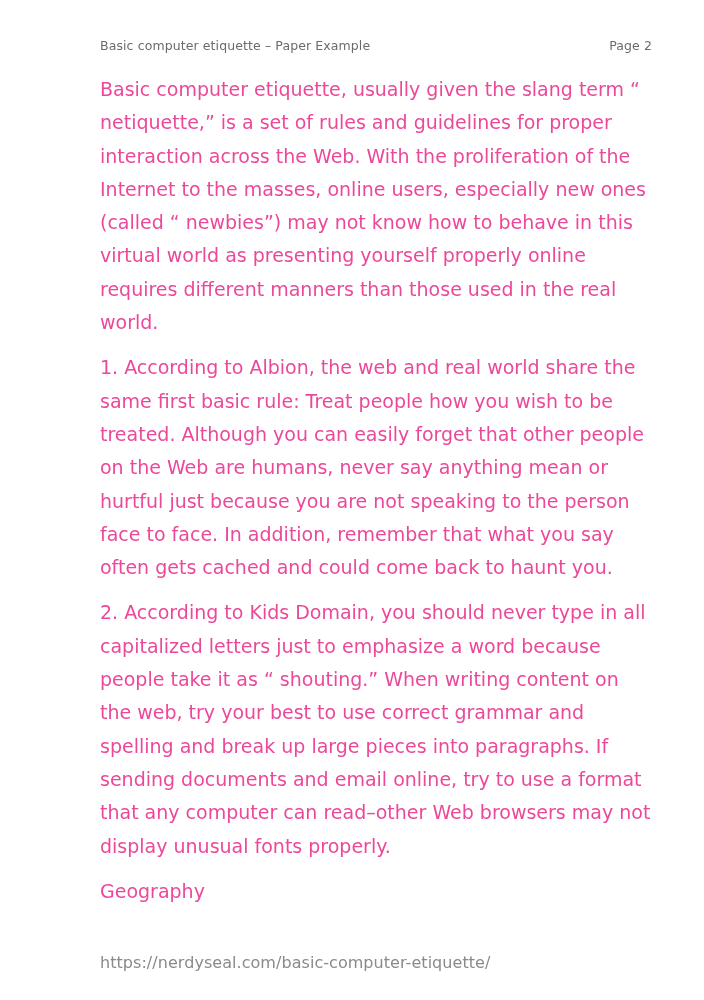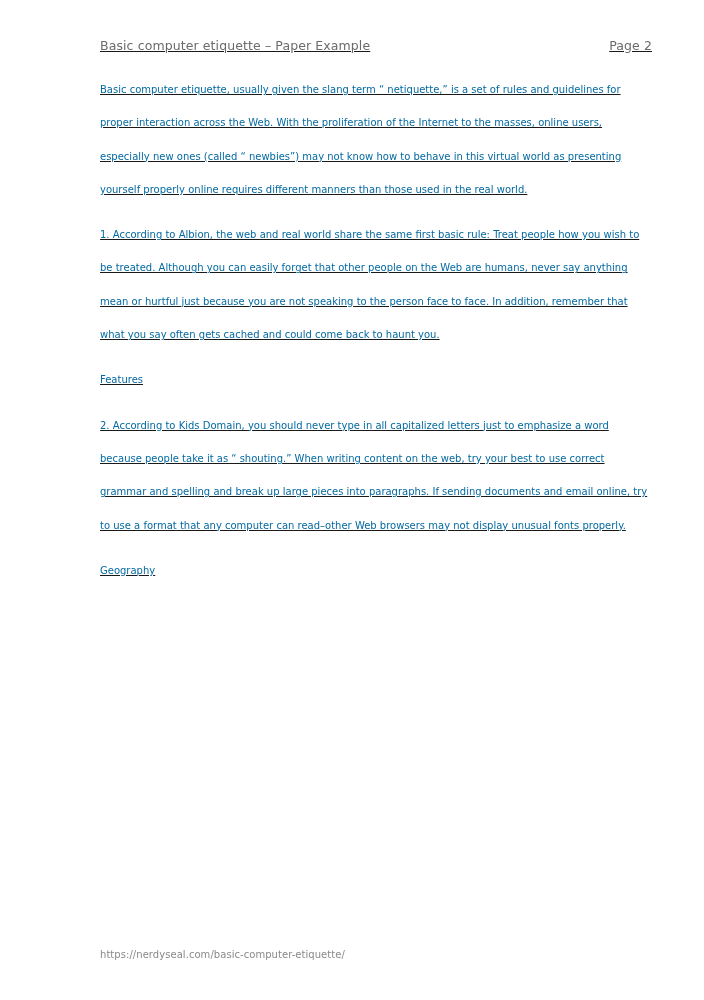--- a/index.html
+++ b/index.html
@@ -14,54 +14,53 @@
     color: #1a1a1a;
     position: relative;
     overflow: hidden;
   }
   .page {
     box-sizing: border-box;
     width: 704px;
     height: 1000px;
     padding: 38px 52px 0 100px;
     position: relative;
-    text-decoration: underline;
   }
   .header {
     display: flex;
     justify-content: space-between;
     align-items: baseline;
     font-size: 12.5px;
     color: #6b6b6b;
     letter-spacing: 0.1px;
     margin-bottom: 20px;
   }
   .header-title {
     white-space: nowrap;
   }
   .header-page {
     white-space: nowrap;
   }
   .content {
-    font-size: 10px;
+    font-size: 19px;
     line-height: 33.3px;
-    color: #0369a1;
+    color: #ec4899;
   }
   .para {
     margin: 0 0 12px 0;
     text-align: left;
   }
   .para.heading {
     margin-bottom: 12px;
   }
   .footer {
     position: absolute;
     left: 100px;
-    bottom: 40px;
-    font-size: 10px;
+    bottom: 28px;
+    font-size: 16px;
     color: #8a8a8a;
     letter-spacing: 0.05px;
   }
   .footer a {
     color: #8a8a8a;
     text-decoration: none;
   }
 </style>
 </head>
 <body>
@@ -69,21 +68,20 @@
 <div class="page">
 
   <div class="header">
     <span class="header-title">Basic computer etiquette – Paper Example</span>
     <span class="header-page">Page 2</span>
   </div>
 
   <div class="content">
     <p class="para">Basic computer etiquette, usually given the slang term “ netiquette,” is a set of rules and guidelines for proper interaction across the Web. With the proliferation of the Internet to the masses, online users, especially new ones (called “ newbies”) may not know how to behave in this virtual world as presenting yourself properly online requires different manners than those used in the real world.</p>
     <p class="para">1. According to Albion, the web and real world share the same first basic rule: Treat people how you wish to be treated. Although you can easily forget that other people on the Web are humans, never say anything mean or hurtful just because you are not speaking to the person face to face. In addition, remember that what you say often gets cached and could come back to haunt you.</p>
-    <p class="para heading">Features</p>
     <p class="para">2. According to Kids Domain, you should never type in all capitalized letters just to emphasize a word because people take it as “ shouting.” When writing content on the web, try your best to use correct grammar and spelling and break up large pieces into paragraphs. If sending documents and email online, try to use a format that any computer can read–other Web browsers may not display unusual fonts properly.</p>
     <p class="para heading">Geography</p>
   </div>
 
   <div class="footer">
     <a href="#">https://nerdyseal.com/basic-computer-etiquette/</a>
   </div>
 
 </div>
 

